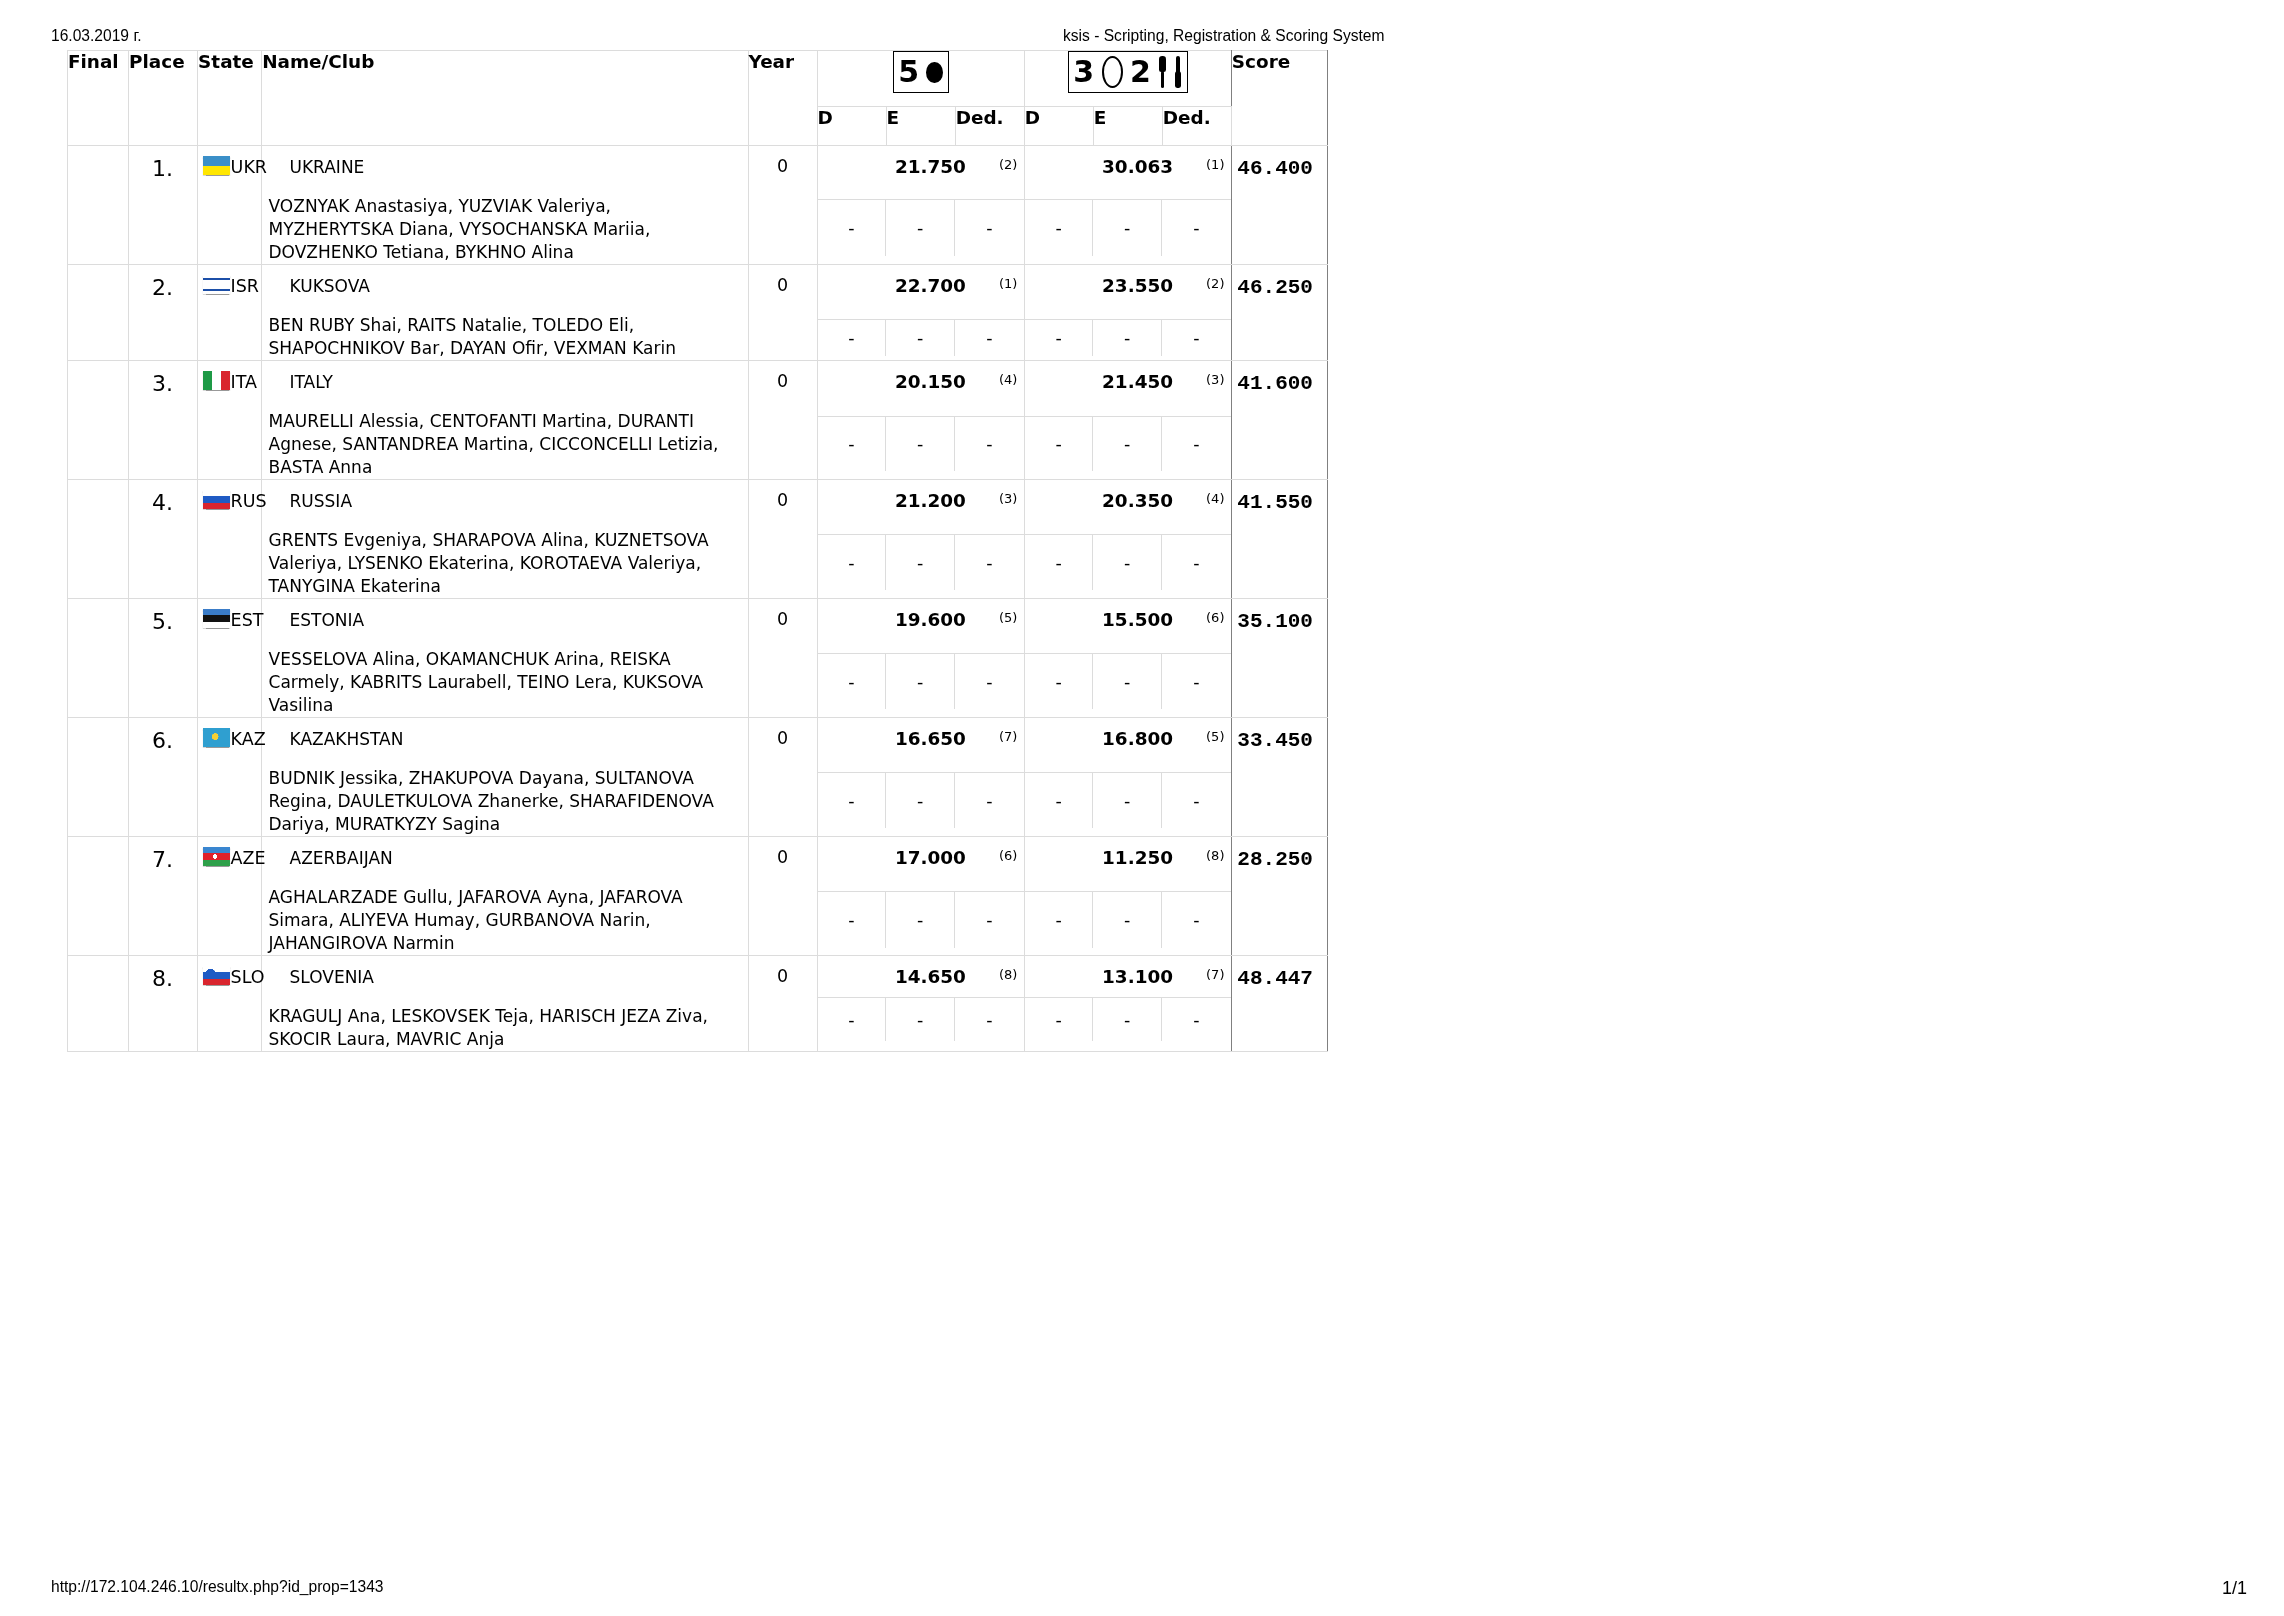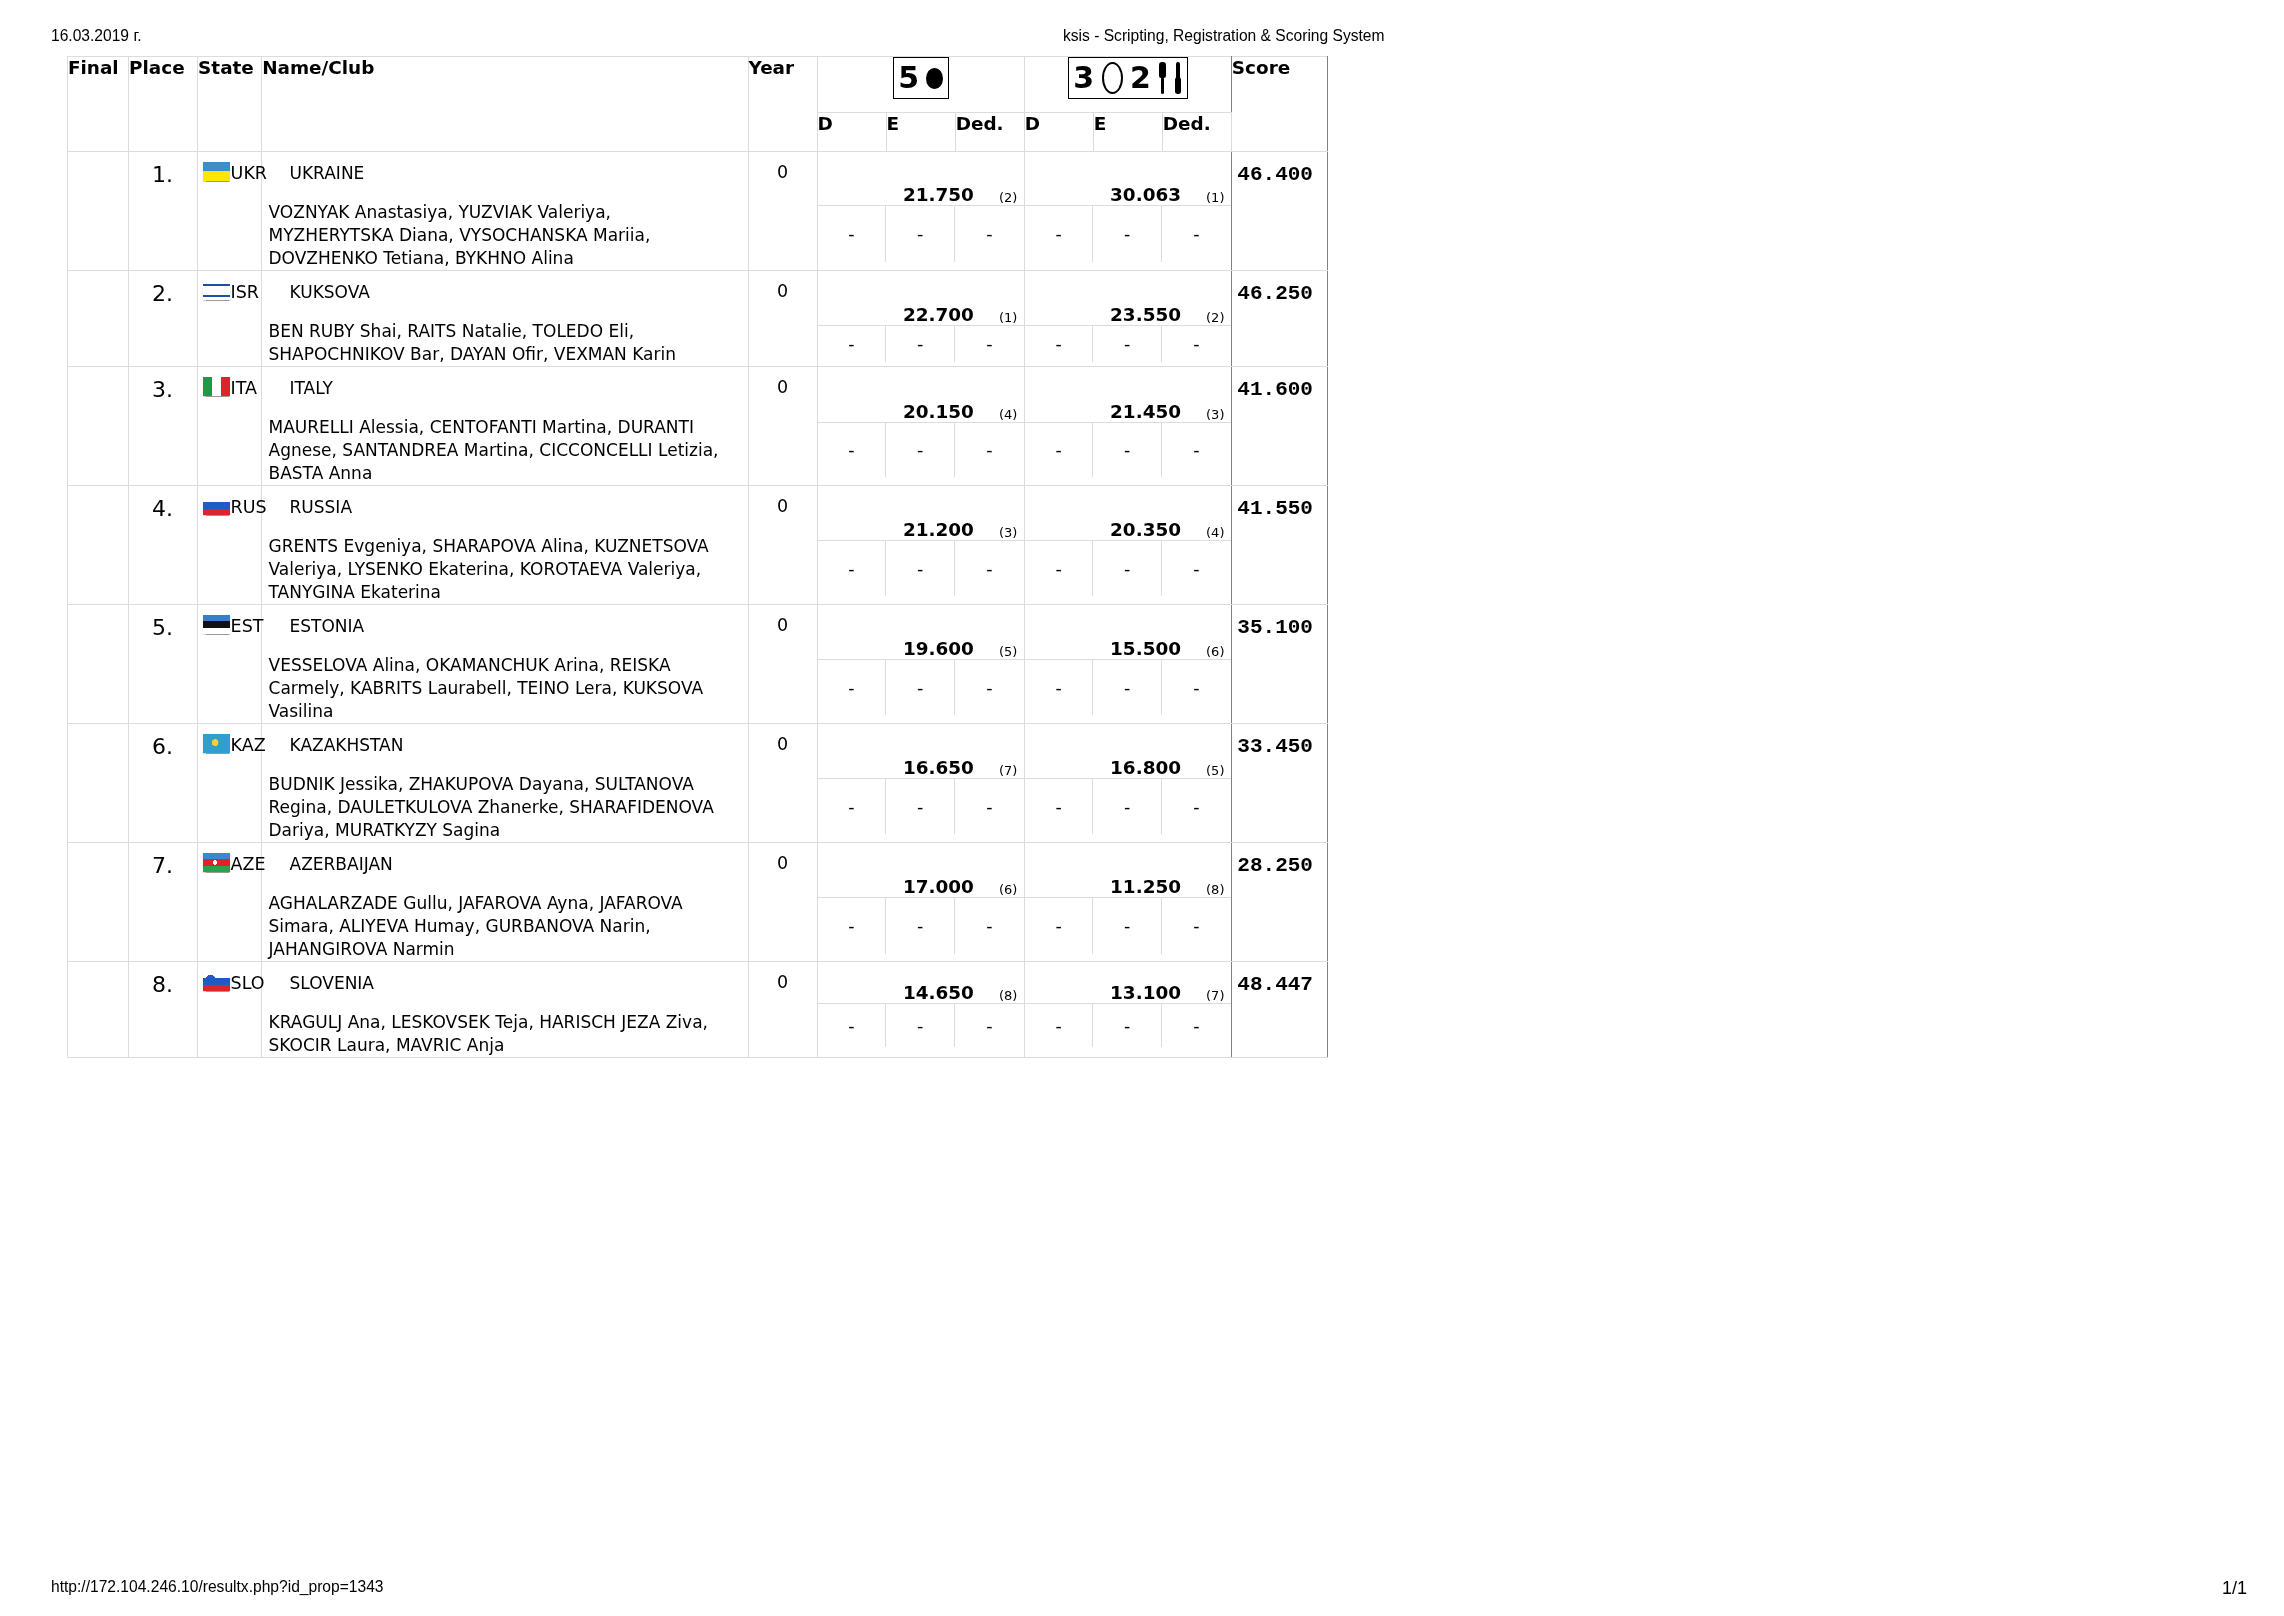--- a/index.html
+++ b/index.html
@@ -2,21 +2,21 @@
 <html style="font-size:7.4px"><head>
 <meta charset="utf-8">
 <style>
   html, body { margin:0; padding:0; background:#fff; }
   body { width:2284px; height:1616px; position:relative; overflow:hidden; font-family:"DejaVu Sans", sans-serif; color:#000; }
   .page-header-left { position:absolute; left:51px; top:27px; font-family:"Liberation Sans", sans-serif; font-size:15.6px; }
   .page-header-center { position:absolute; left:1063px; top:27px; font-family:"Liberation Sans", sans-serif; font-size:15.6px; }
   .page-footer-left { position:absolute; left:51px; top:1578px; font-family:"Liberation Sans", sans-serif; font-size:15.6px; }
   .page-footer-right { position:absolute; right:37px; top:1578px; font-family:"Liberation Sans", sans-serif; font-size:18px; }
 
-  table.results { position:absolute; left:67px; top:56px; border-collapse:collapse; table-layout:fixed; width:1261px; }
+  table.results { position:absolute; left:67px; top:50px; border-collapse:collapse; table-layout:fixed; width:1261px; }
   table.results td, table.results th { border:1.8px solid #dcdcdc; padding:0; vertical-align:top; }
   .col-final{width:61px} .col-place{width:69px} .col-state{width:64px} .col-name{width:486px}
   .col-year{width:69px} .col-sub{width:69px} .col-score{width:96px}
 
   th { font-weight:bold; font-size:18.4px; text-align:left; }
   .hdr-row1 { height:56px; }
   .hdr-row2 { height:39px; }
   th.hdr-bottom { vertical-align:bottom; padding:0 6.4px 8.3px 6.4px; }
   th.hdr-sub { vertical-align:middle; padding:0 6.4px; }
   th.app { text-align:center; vertical-align:middle; }
@@ -35,21 +35,21 @@
 
   .cell-place { text-align:right; padding:10px 24px 0 0 !important; font-size:22px; }
   .cell-state { padding:10px 0 0 4.6px !important; font-size:17.5px; white-space:nowrap; }
   .flag { display:inline-block; width:27px; height:19px; vertical-align:-1.8px; box-shadow:0 0.5px 0.9px #999; margin-right:0.9px; }
   .cell-name { padding:10px 6.4px 0 6.4px !important; font-size:17px; line-height:23px; }
   .team { display:block;margin-left:21px; }
   .members { display:block;margin-top:16px; }
   .cell-year { text-align:center; font-size:17.5px; padding-top:10px !important; }
   .app-cell { padding:0 !important; }
   .app-grid { display:grid; grid-template-columns:1fr 1fr 1fr; height:100%; }
-  .app-top { grid-column:1 / 4; display:flex; justify-content:flex-end; align-items:flex-end; border-bottom:1.8px solid #dcdcdc; padding-top:10px; }
+  .app-top { grid-column:1 / 4; display:flex; justify-content:flex-end; align-items:flex-start; border-bottom:1.8px solid #dcdcdc; padding-top:10px;gap:8px; }
   .app-top .e-val { font-weight:bold; font-size:18.4px; margin-right:25px; }
   .app-top .rank { font-size:13px; margin-right:6.4px; margin-top:0.9px; }
   .app-sub { display:flex; align-items:center; justify-content:center; font-size:17.5px; border-right:1.8px solid #dcdcdc; }
   .app-sub:last-child { border-right:none; }
   .cell-score { font-weight:bold; font-size:21px; padding:11px 0 0 5.5px !important;font-family:Liberation Mono, monospace; }
 </style>
 </head>
 <body>
 
 <div class="page-header-left">16.03.2019 г.</div>

